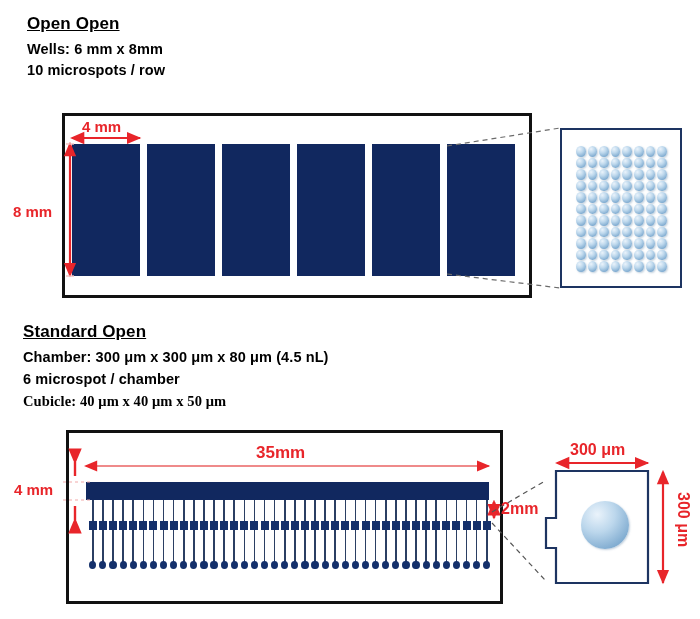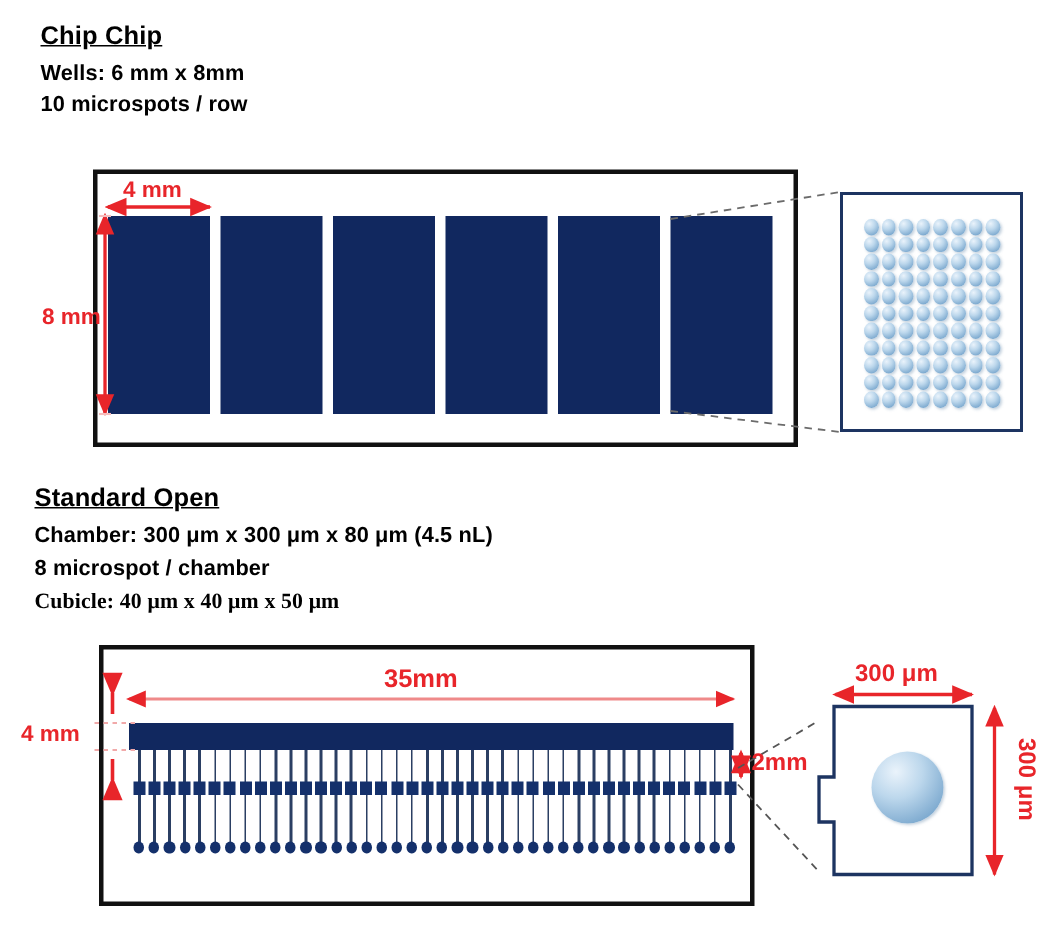--- a/index.html
+++ b/index.html
@@ -17,21 +17,21 @@
         background:radial-gradient(circle at 34% 28%, #eaf3fb 0%, #bcd7ec 38%, #7fabd0 78%, #6b9ac4 100%);
         box-shadow:1px 1px 2px rgba(120,150,180,.45);}
   .vline{position:absolute;background:#2b3f63;}
   .sq{position:absolute;background:#14306b;}
   .dot{position:absolute;border-radius:50%;background:#14306b;}
   .rot{transform:rotate(90deg);transform-origin:left top;}
 </style>
 </head>
 <body>
 
-<div class="txt title" style="left:27px;top:14px;">Chip Chip</div>
+<div class="txt title" style="left:27px;top:14px;">Open Open</div>
 <div class="txt line" style="left:27px;top:41px;">Wells: 6 mm x 8mm</div>
 <div class="txt line" style="left:27px;top:62px;">10 microspots / row</div>
 
 <div class="frame" style="left:62px;top:113px;width:470px;height:185px;"></div>
 
 <div class="well" style="left:72px;top:144px;width:68px;height:132px;"></div>
 <div class="well" style="left:147px;top:144px;width:68px;height:132px;"></div>
 <div class="well" style="left:222px;top:144px;width:68px;height:132px;"></div>
 <div class="well" style="left:297px;top:144px;width:68px;height:132px;"></div>
 <div class="well" style="left:372px;top:144px;width:68px;height:132px;"></div>
@@ -50,21 +50,21 @@
 
   <line x1="70" y1="144" x2="70" y2="276" stroke="#e8252a" stroke-width="2.2" marker-start="url(#ar-l)" marker-end="url(#ar-r)"></line>
   <line x1="66" y1="144" x2="74" y2="144" stroke="#f5bdbd" stroke-width="1.4"></line>
   <line x1="66" y1="276" x2="74" y2="276" stroke="#f5bdbd" stroke-width="1.4"></line>
 
   <line x1="447" y1="146" x2="560" y2="128" stroke="#6b6b6b" stroke-width="1.2" stroke-dasharray="5,4"></line>
   <line x1="447" y1="274" x2="560" y2="288" stroke="#6b6b6b" stroke-width="1.2" stroke-dasharray="5,4"></line>
 </svg>
 
 <div class="dim-label" style="left:82px;top:118px;">4 mm</div>
-<div class="dim-label" style="left:28px;top:203px;">8 mm</div>
+<div class="dim-label" style="left:13px;top:203px;">8 mm</div>
 
 <div class="inset-box" style="left:560px;top:128px;width:122px;height:160px;">
   <div id="spot-grid" style="position:absolute;left:0;top:0;width:100%;height:100%;">
       <div class="spot" style="left: 14px; top: 16px; width: 9.5px; height: 10.9px;"></div>
       <div class="spot" style="left: 25.6px; top: 16px; width: 9.5px; height: 10.9px;"></div>
       <div class="spot" style="left: 37.2px; top: 16px; width: 9.5px; height: 10.9px;"></div>
       <div class="spot" style="left: 48.8px; top: 16px; width: 9.5px; height: 10.9px;"></div>
       <div class="spot" style="left: 60.4px; top: 16px; width: 9.5px; height: 10.9px;"></div>
       <div class="spot" style="left: 72px; top: 16px; width: 9.5px; height: 10.9px;"></div>
       <div class="spot" style="left: 83.6px; top: 16px; width: 9.5px; height: 10.9px;"></div>
@@ -147,21 +147,21 @@
       <div class="spot" style="left: 48.8px; top: 131px; width: 9.5px; height: 10.9px;"></div>
       <div class="spot" style="left: 60.4px; top: 131px; width: 9.5px; height: 10.9px;"></div>
       <div class="spot" style="left: 72px; top: 131px; width: 9.5px; height: 10.9px;"></div>
       <div class="spot" style="left: 83.6px; top: 131px; width: 9.5px; height: 10.9px;"></div>
       <div class="spot" style="left: 95.2px; top: 131px; width: 9.5px; height: 10.9px;"></div>
     </div>
 </div>
 
 <div class="txt title" style="left:23px;top:322px;">Standard Open</div>
 <div class="txt line" style="left:23px;top:349px;">Chamber: 300 μm x 300 μm x 80 μm (4.5 nL)</div>
-<div class="txt line" style="left:23px;top:371px;">8 microspot / chamber</div>
+<div class="txt line" style="left:23px;top:371px;">6 microspot / chamber</div>
 <div class="txt line" style="left:23px;top:393px;font-family:Liberation Serif, serif;">Cubicle: 40 μm x 40 μm x 50 μm</div>
 
 <div class="frame" style="left:66px;top:430px;width:437px;height:174px;"></div>
 
 <div class="well" style="left:86px;top:482px;width:403px;height:18px;"></div>
 
 <div id="channels" style="position:absolute;left:0;top:0;width:700px;height:619px;">
     <div class="vline" style="left: 92px; top: 500px; width: 1.6px; height: 66px;"></div>
     <div class="sq" style="left: 88.8px; top: 521px; width: 8px; height: 9px;"></div>
     <div class="dot" style="left: 89.2px; top: 561px; width: 7.2px; height: 8.4px;"></div>

